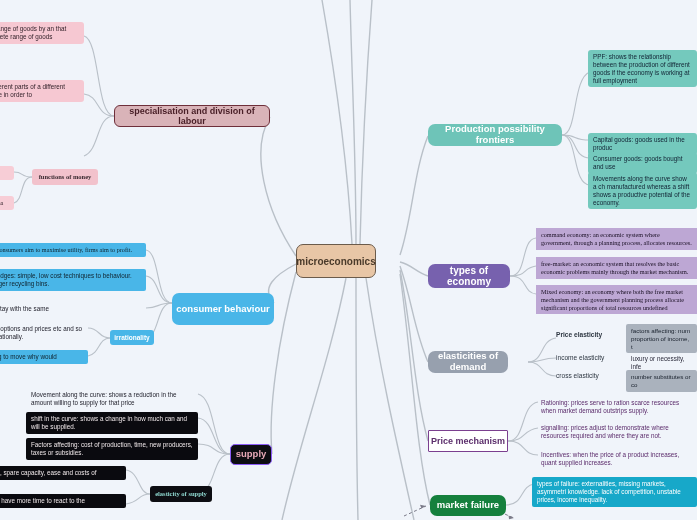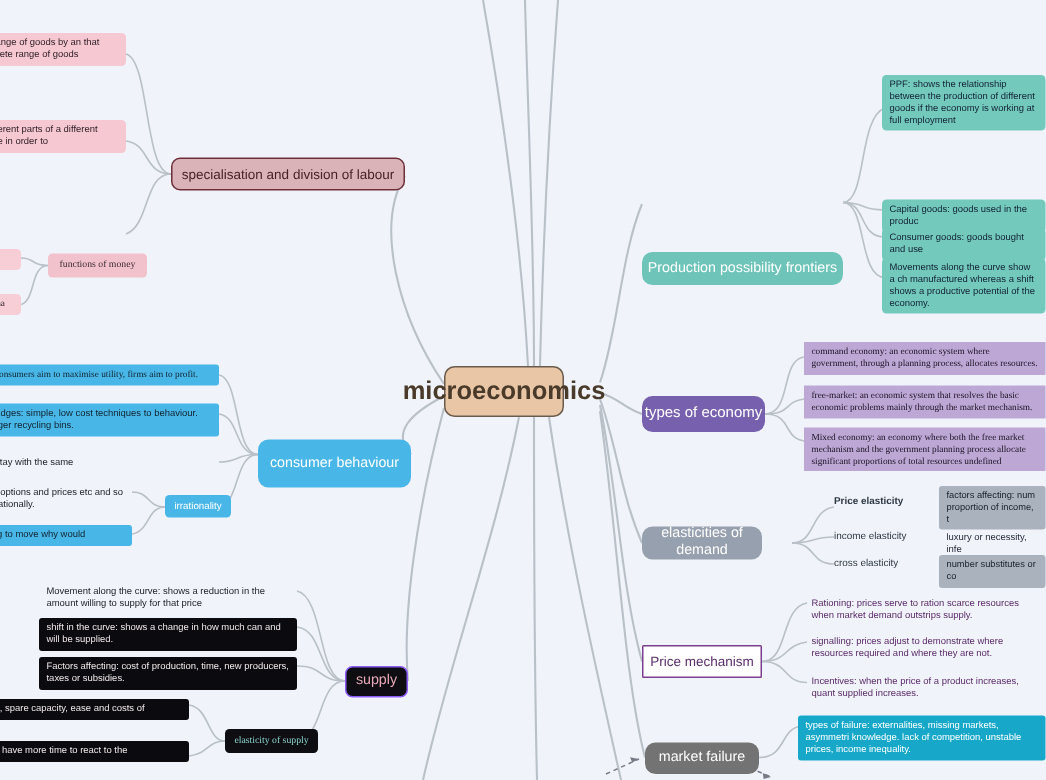--- a/index.html
+++ b/index.html
@@ -11,35 +11,35 @@
   }
   .canvas{position:absolute;inset:0;width:697px;height:520px;}
   svg.links{position:absolute;left:0;top:0;width:697px;height:520px;pointer-events:none;}
 
   .node{position:absolute;box-sizing:border-box;}
 
   
   .central{
     left:296px;top:244px;width:80px;height:34px;
     background:#e8c6a6;border:1.5px solid #6b5b4b;border-radius:7px;
-    color:#4a3a2a;font-weight:bold;font-size:17px;
+    color:#4a3a2a;font-weight:bold;font-size:10px;
     display:flex;align-items:center;justify-content:center;
   }
 
   
   .pill{
     display:flex;align-items:center;justify-content:center;
-    border-radius:7px;font-weight:normal;text-align:center;
+    border-radius:7px;font-weight:bold;text-align:center;
     line-height:1.15;
   }
-  .t-ppf{left:428px;top:124px;width:134px;height:22px;background:#6ec4b8;color:#fff;font-size:9.5px;margin-top:44px;}
+  .t-ppf{left:428px;top:124px;width:134px;height:22px;background:#6ec4b8;color:#fff;font-size:9.5px;}
   .t-econ{left:428px;top:264px;width:82px;height:24px;background:#7761ae;color:#fff;font-size:10px;}
   .t-elas{left:428px;top:351px;width:80px;height:22px;background:#97a0ae;color:#fff;font-size:9.5px;}
   .t-price{left:428px;top:430px;width:80px;height:22px;background:#ffffff;border:1.3px solid #7b3f8f;color:#5b2d6b;font-size:9px;border-radius:1px;}
-  .t-mf{left:430px;top:495px;width:76px;height:21px;background:#737373;color:#fff;font-size:9.5px;}
+  .t-mf{left:430px;top:495px;width:76px;height:21px;background:#15803d;color:#fff;font-size:9.5px;}
   .t-spec{left:114px;top:105px;width:156px;height:22px;background:#d9b3b8;border:1.3px solid #6e2f3a;color:#4a2028;font-size:9px;border-radius:6px;}
   .t-cons{left:172px;top:293px;width:102px;height:32px;background:#49b6e8;color:#fff;font-size:9.5px;}
   .t-supply{left:230px;top:444px;width:42px;height:21px;background:#0d0d12;border:1px solid #8b5cf6;color:#e8a9b8;font-size:9.5px;border-radius:5px;}
   .t-money{left:32px;top:169px;width:66px;height:16px;background:#f2c2cc;color:#3a2a30;font-size:6.5px;border-radius:3px;font-family:"Liberation Serif",serif;}
   .t-irr{left:110px;top:330px;width:44px;height:15px;background:#49b6e8;color:#fff;font-size:6.5px;border-radius:3px;}
   .t-eos{left:150px;top:486px;width:62px;height:16px;background:#0d0d12;color:#8fd8d0;font-size:6.5px;border-radius:3px;font-family:"Liberation Serif",serif;}
 
   
   .leaf{position:absolute;box-sizing:border-box;padding:3px 5px;line-height:1.25;}
 

